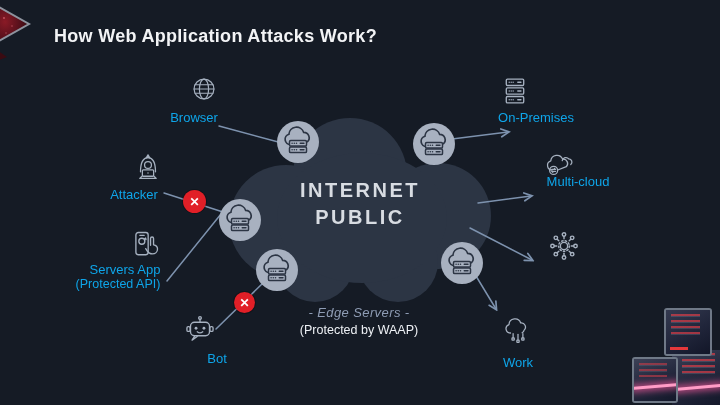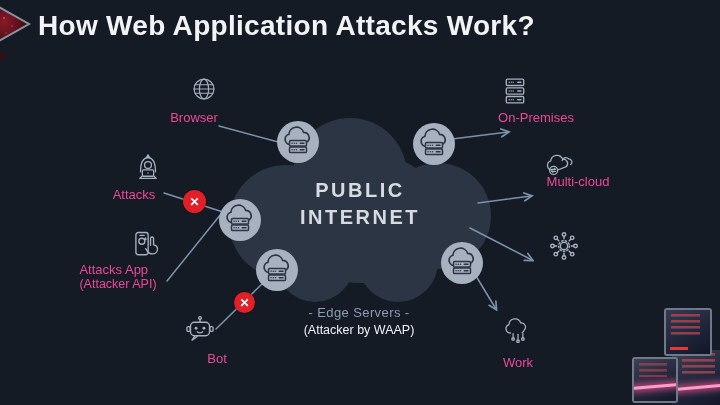--- a/index.html
+++ b/index.html
@@ -2,52 +2,52 @@
 <html><head>
 <meta charset="utf-8">
 <style>
   html,body{margin:0;padding:0;background:#000;}
   .slide{
     position:relative; width:720px; height:405px; overflow:hidden;
     background:#151b25; font-family:"Liberation Sans", sans-serif;
     -webkit-font-smoothing:antialiased;
   }
   .title{
-    position:absolute; left:38px; top:10px; margin:0;
-    font-size:28px; font-weight:bold; letter-spacing:.3px; color:#f2f3f5;
+    position:absolute; left:38px; top:10px; margin:16px;
+    font-size:18px; font-weight:bold; letter-spacing:.3px; color:#f2f3f5;
   }
   .logo{ position:absolute; left:0; top:0; }
   .diagram{ position:absolute; left:0; top:0; z-index:1; }
   .cloud-label{
     position:absolute; left:360px; top:177px; transform:translateX(-50%);
     z-index:2; text-align:center; color:#d8dce2; font-size:20px; font-weight:600;
     letter-spacing:2.5px; line-height:27px; white-space:nowrap;
   }
   .nicon{ position:absolute; z-index:2; }
   .nicon path,.nicon circle,.nicon rect,.nicon line,.nicon ellipse{
     stroke:#a6b1c0; stroke-width:1.7; fill:none; stroke-linecap:round; stroke-linejoin:round;
   }
   .nicon .fill{ fill:#a6b1c0; stroke:none; }
   .nlabel{
     position:absolute; z-index:2; transform:translateX(-50%);
-    color:#ec4899; font-size:13px; white-space:nowrap; text-align:left; line-height:15px;
+    color:#0ea5e9; font-size:13px; white-space:nowrap; text-align:right; line-height:15px;
   }
   .sublabel{ font-size:12.5px; }
   .xbadge{
     position:absolute; z-index:3; border-radius:50%;
     background:#e11f27; color:#ffffff; display:flex; align-items:center; justify-content:center;
     font-size:12px; font-weight:bold; box-shadow:0 0 0 1px rgba(0,0,0,.25);
   }
   .xbadge.b1{ left:183px; top:190px; width:23px; height:23px; }
   .xbadge.b2{ left:234px; top:292px; width:21px; height:21px; }
   .caption{
     position:absolute; left:359px; top:305px; transform:translateX(-50%);
     z-index:2; text-align:center; white-space:nowrap;
   }
-  .caption .c1{ color:#8e9cb4; font-size:13px; letter-spacing:.4px; }
+  .caption .c1{ color:#8e9cb4; font-size:13px; letter-spacing:.4px;font-style:italic; }
   .caption .c2{ color:#eef1f5; font-size:12.5px; margin-top:3px; }
   .thumb{
     position:absolute; border:2px solid #6f7987; border-radius:3px; overflow:hidden;
     background:#20253a;
   }
   .t1{ left:664px; top:308px; width:44px; height:44px; z-index:6; }
   .t2{ left:632px; top:357px; width:42px; height:42px; z-index:6; }
   .t3{ left:672px; top:350px; width:48px; height:55px; border:none; border-radius:0; z-index:5; }
   .scene{ position:absolute; inset:0; background:linear-gradient(155deg,#3c4156 0%,#262b40 45%,#14182a 100%); }
   .codeblock{
@@ -142,53 +142,53 @@
           <use href="#edgesrv" x="277" y="270"></use>
       </g>
       <g>
         <circle cx="462" cy="263" r="21" fill="#a8b1c0"></circle>
           <use href="#edgesrv" x="462" y="263"></use>
       </g>
     </g>
   </svg>
 
   <div class="cloud-label">
+    <div>INTERNET</div>
     <div>PUBLIC</div>
-    <div>INTERNET</div>
   </div>
 
   <svg class="nicon" style="left:187px;top:72px" width="34" height="34" viewBox="0 0 48 48">
     <circle cx="24" cy="24" r="14"></circle>
     <ellipse cx="24" cy="24" rx="6.5" ry="14"></ellipse>
     <line x1="11.5" y1="18" x2="36.5" y2="18"></line>
     <line x1="10" y1="24" x2="38" y2="24"></line>
     <line x1="11.5" y1="30" x2="36.5" y2="30"></line>
   </svg>
   <div class="nlabel" style="left:194px;top:110px">Browser</div>
 
   <svg class="nicon" style="left:130px;top:150px" width="36" height="36" viewBox="0 0 48 48">
     <path d="M14,29 C14,15 18,10.5 24,10 C30,10.5 34,15 34,29"></path>
     <path d="M21.5,10.8 L24,6.5 L26.5,10.8"></path>
     <circle cx="24" cy="20" r="4.6"></circle>
     <rect x="16.5" y="26.5" width="15" height="8.5" rx="1.2"></rect>
     <circle cx="24" cy="30.8" r="1" class="fill"></circle>
     <path d="M16,35 l-3,2.8 h22 l-3,-2.8"></path>
   </svg>
-  <div class="nlabel" style="left:134px;top:187px">Attacks</div>
+  <div class="nlabel" style="left:134px;top:187px">Attacker</div>
 
   <svg class="nicon" style="left:126px;top:227px" width="38" height="38" viewBox="0 0 48 48">
     <rect x="12.5" y="7" width="15.5" height="28" rx="3"></rect>
     <line x1="17.5" y1="10.5" x2="23" y2="10.5"></line>
     <circle cx="20" cy="18" r="3.8"></circle>
     <path d="M23.2,15.2 l1.6,-1.2 l0.4,2"></path>
     <path d="M31,23 v-8.5 a1.9,1.9 0 0 1 3.8,0 v8 c3.3,.6 5,2.4 5,5.2 c0,3.6 -2.8,6.3 -6.6,6.3 c-2.9,0 -4.9,-1.3 -6.3,-3.5 l-2,-3.2"></path>
   </svg>
   <div class="nlabel" style="left:118px;top:262px">
-    <div>Attacks App</div>
-    <div class="sublabel">(Attacker API)</div>
+    <div>Servers App</div>
+    <div class="sublabel">(Protected API)</div>
   </div>
 
   <svg class="nicon" style="left:181px;top:312px" width="38" height="38" viewBox="0 0 48 48">
     <line x1="24" y1="9.5" x2="24" y2="13"></line>
     <circle cx="24" cy="7.5" r="1.7"></circle>
     <rect x="12" y="13" width="24" height="17" rx="5"></rect>
     <circle cx="19" cy="20.5" r="1.8" class="fill"></circle>
     <circle cx="29" cy="20.5" r="1.8" class="fill"></circle>
     <path d="M20.5,25 Q24,27.6 27.5,25"></path>
     <rect x="7.5" y="18.5" width="4" height="6" rx="1.6"></rect>
@@ -254,21 +254,21 @@
       <rect x="16" y="30.5" width="3" height="3" rx=".5"></rect>
     <line x1="24" y1="26" x2="24" y2="33.5"></line>
       <rect x="22.5" y="33.5" width="3" height="3" rx=".5"></rect>
     <line x1="30.5" y1="25" x2="30.5" y2="30.5"></line>
       <rect x="29" y="30.5" width="3" height="3" rx=".5"></rect>
   </svg>
   <div class="nlabel" style="left:518px;top:355px">Work</div>
 
   <div class="caption">
     <div class="c1">-  Edge Servers  -</div>
-    <div class="c2">(Attacker by WAAP)</div>
+    <div class="c2">(Protected by WAAP)</div>
   </div>
 
   <div class="thumb t3">
     <div class="scene">
       <div class="codeblock" style="left:20%;top:6%;width:70%;height:38%"></div>
       <div class="glow" style="top:66%"></div>
     </div>
   </div>
   <div class="thumb t1">
     <div class="scene" style="background:linear-gradient(150deg,#343a50 0%,#20253a 55%,#121628 100%)">

